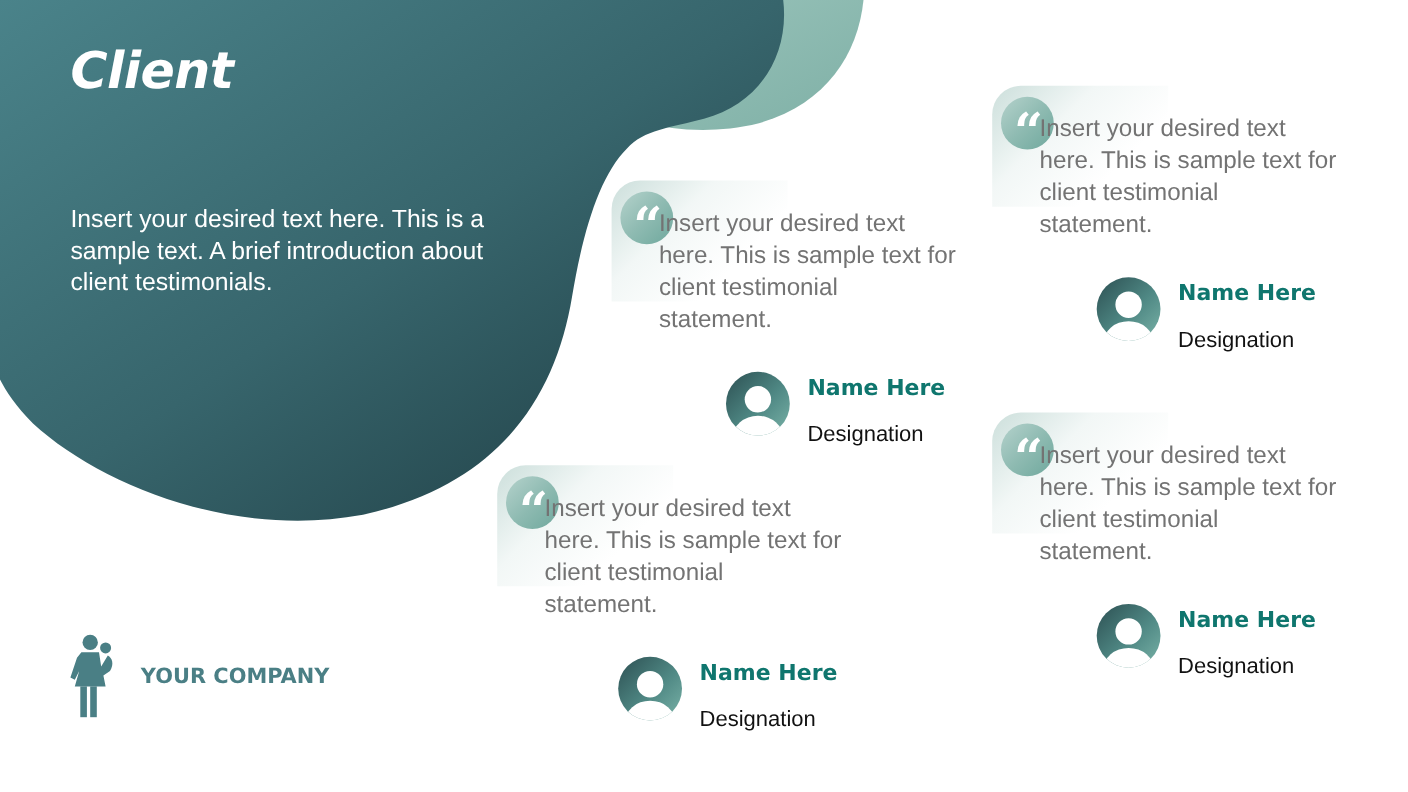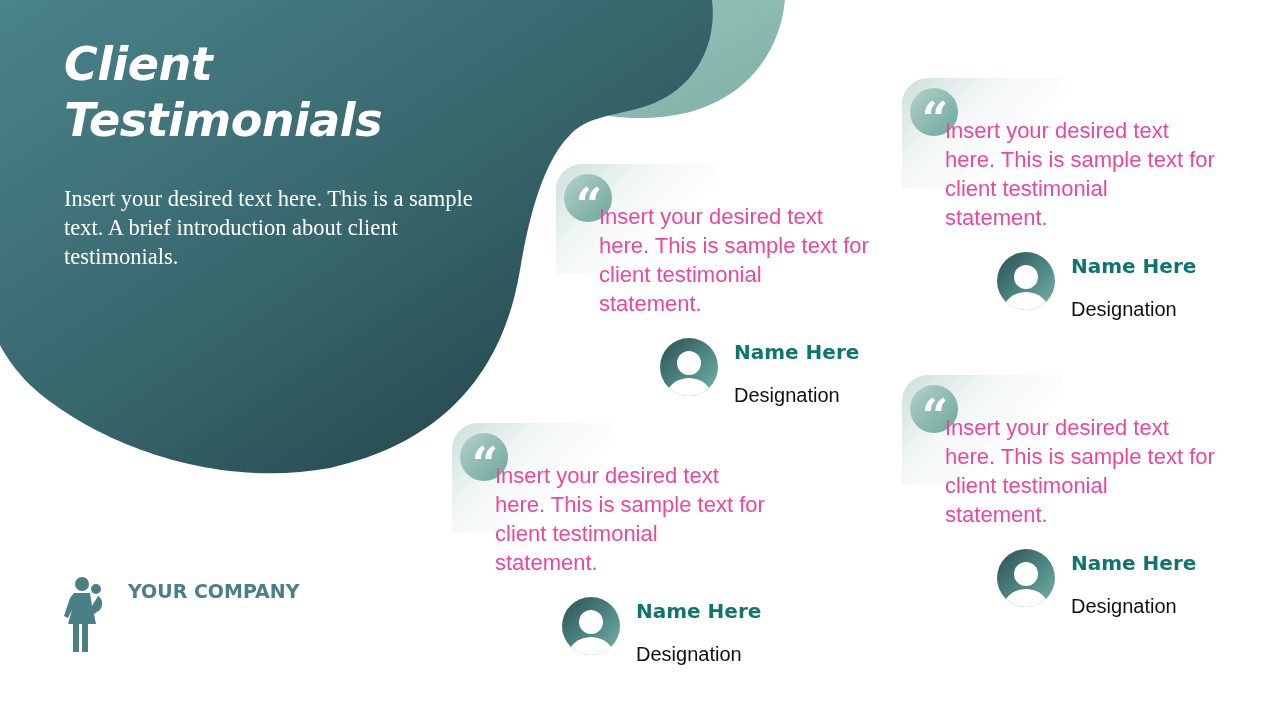--- a/index.html
+++ b/index.html
@@ -11,40 +11,40 @@
   .bg-svg { position: absolute; left: 0; top: 0; width: 1280px; height: 720px; }
 
   .title {
     position: absolute; left: 64px; top: 36px;
     color: #ffffff; font-weight: bold; font-size: 46px; line-height: 56px;
     font-family: "DejaVu Sans", sans-serif; letter-spacing: -0.5px; font-style: italic;
   }
   .intro {
     position: absolute; left: 64px; top: 184px; width: 420px;
     color: #ffffff; font-size: 22.5px; line-height: 29px;
-    font-family: Liberation Serif, serif;
+    font-family: Liberation Sans, sans-serif;
   }
 
   .card { position: absolute; width: 320px; height: 240px; }
   .card .bg {
     position: absolute; left: 0; top: 0; width: 160px; height: 110px;
     border-top-left-radius: 26px;
     background: linear-gradient(135deg, rgba(120,170,160,0.38) 0%, rgba(190,215,210,0.20) 35%, rgba(255,255,255,0) 70%);
   }
   .card .quote {
     position: absolute; left: 8px; top: 10px; width: 48px; height: 48px; border-radius: 50%;
     background: linear-gradient(135deg, #b5d2cc 0%, #8fbbb2 50%, #6fa89d 100%);
     display: flex; align-items: center; justify-content: center;
     color: #ffffff; font-weight: bold; font-size: 46px; line-height: 1;
     font-family: "DejaVu Serif", serif;
   }
   .card .quote span { display: block; margin-top: 14px; letter-spacing: -2px; }
   .card .text {
-    position: absolute; left: 43px; top: 38px; width: 270px;
-    color: #ec4899; font-size: 22px; line-height: 29px;
+    position: absolute; left: 43px; top: 24px; width: 270px;
+    color: #737373; font-size: 22px; line-height: 29px;
     font-family: "Liberation Sans", sans-serif;
   }
   .card .person { position: absolute; top: 170px; height: 60px; }
   .card .avatar {
     position: absolute; left: 0; top: 4px; width: 58px; height: 58px; border-radius: 50%;
     overflow: hidden;
     background: linear-gradient(135deg, #2c4f52 0%, #4f8884 55%, #7ab3a8 100%);
   }
   .card .avatar .head {
     position: absolute; left: 17px; top: 13px; width: 24px; height: 24px; border-radius: 50%; background: #fff;
@@ -59,21 +59,21 @@
   }
   .card .designation {
     position: absolute; left: 74px; top: 49px; white-space: nowrap;
     color: #111111; font-size: 20px; line-height: 24px;
     font-family: "Liberation Sans", sans-serif;
   }
 
   .logo { position: absolute; left: 62px; top: 576px; width: 260px; height: 80px; }
   .logo svg { position: absolute; left: 0; top: 0; }
   .logo .logo-text {
-    position: absolute; left: 66px; top: 2px;
+    position: absolute; left: 66px; top: 26px;
     color: #4a7f85; font-weight: bold; font-size: 19px; line-height: 26px;
     font-family: "DejaVu Sans", sans-serif;
   }
 </style>
 </head>
 <body>
 
 <svg class="bg-svg" viewBox="0 0 1280 720" xmlns="http://www.w3.org/2000/svg">
   <defs>
     <linearGradient id="gDark" x1="0" y1="0" x2="1" y2="1">
@@ -89,21 +89,20 @@
 
   <path d="M560,0 L785,0 C780,50 750,95 690,112 C650,122 610,118 590,112 Z" fill="url(#gLight)"></path>
 
   <path d="M0,0 L712,0 C718,50 690,95 640,108 C610,116 585,118 570,135
            C545,160 530,210 520,270 C505,360 455,440 330,468
            C210,490 90,440 30,385 C15,370 5,355 0,345 Z" fill="url(#gDark)"></path>
 </svg>
 
 <div class="title">
   <div>Client</div>
-  <div>Testimonials</div>
 </div>
 <div class="intro">Insert your desired text here. This is a sample text. A brief introduction about client testimonials.</div>
 
 <div class="card" style="left:556px; top:164px;">
   <div class="bg"></div>
   <div class="quote">
       <span>“</span>
     </div>
   <div class="text">Insert your desired text here. This is sample text for client testimonial statement.</div>
   <div class="person" style="left:104px;">

